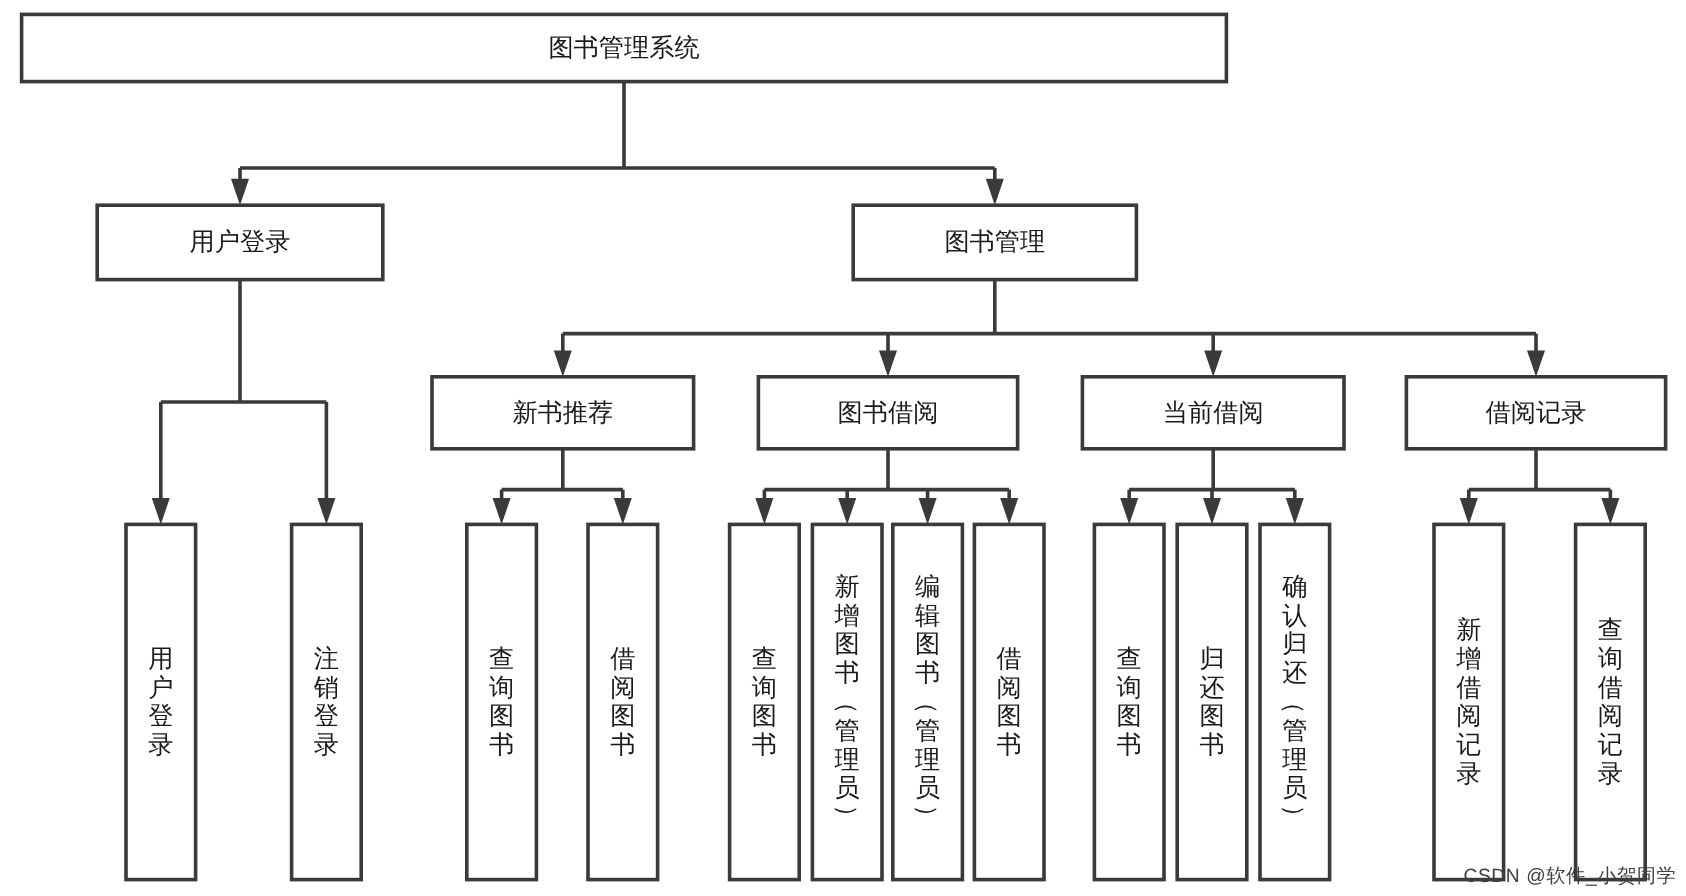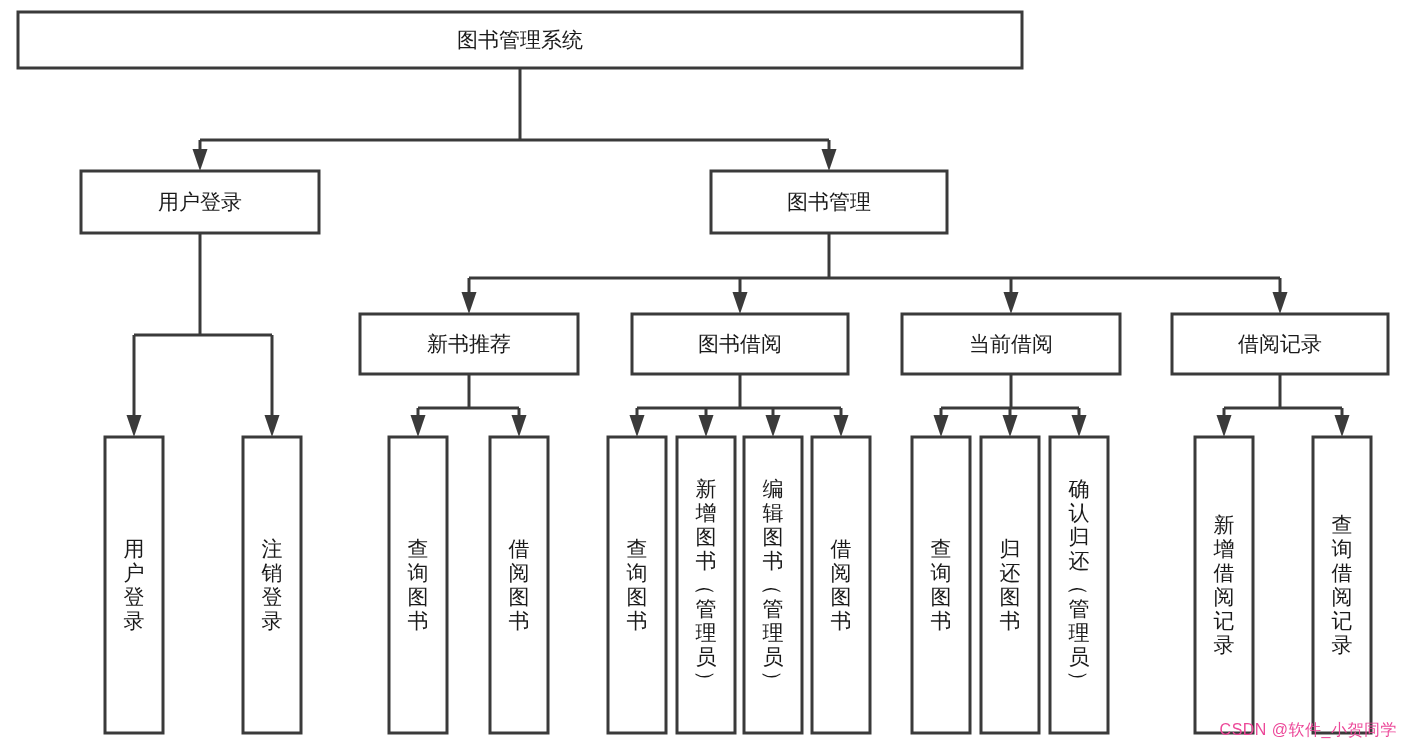--- a/index.html
+++ b/index.html
@@ -57,21 +57,21 @@
     fill: #1a1a1a;
     text-anchor: middle;
     white-space: pre;
   }
   .watermark-text {
     position: absolute;
     right: 8px;
     bottom: 6px;
     font-family: "Liberation Sans", "DejaVu Sans", sans-serif;
     font-size: 16px;
-    color: #ec4899;
+    color: #404040;
     letter-spacing: 0.5px;
     user-select: none;
     white-space: nowrap;
   }
 </style>
 </head>
 <body>
 
 <div id="diagram-root">
   <svg id="flow-svg" viewBox="0 0 1405 747">

